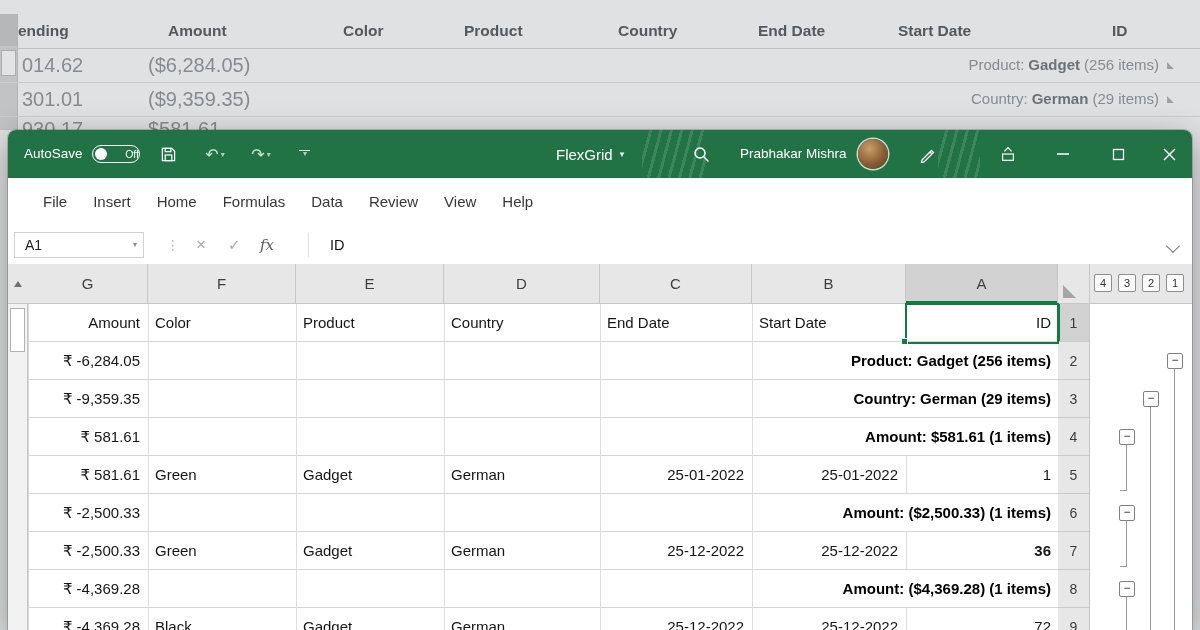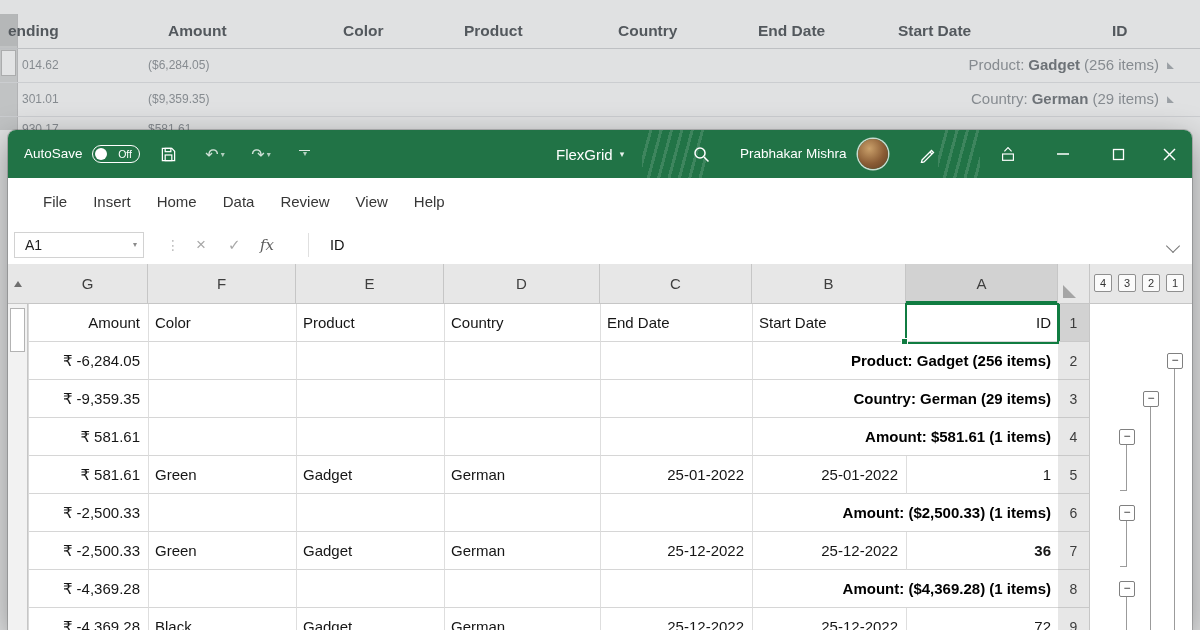--- a/index.html
+++ b/index.html
@@ -6,43 +6,43 @@
     font-family:"Liberation Sans","DejaVu Sans",sans-serif;background:#fff;}
   .stage{position:relative;width:1200px;height:630px;overflow:hidden;}
 
   
   .bg-page{position:absolute;inset:0;background:#fdfdfd;}
   .bg-strip{position:absolute;left:0;top:14px;width:17px;height:116px;background:#d6d7d8;border-right:1px solid #c3c4c5;}
   .bg-strip .bx1{position:absolute;left:0;top:0;width:17px;height:32px;background:#c7c8c9;}
   .bg-strip .bx2{position:absolute;left:1px;top:36px;width:15px;height:26px;background:#fff;border:1px solid #bbb;box-sizing:border-box;}
   .bg-header{position:absolute;left:0;top:14px;width:1200px;height:34px;border-bottom:1px solid #d2d4d6;}
   .bg-header span{position:absolute;top:0;line-height:34px;font-weight:700;font-size:15.5px;color:#4d5257;}
-  .bh0{left:8px}.bh1{left:168px}.bh2{left:343px}.bh3{left:464px}.bh4{left:618px}.bh5{left:758px}.bh6{left:898px}.bh7{left:1112px}
+  .bh0{left:18px}.bh1{left:168px}.bh2{left:343px}.bh3{left:464px}.bh4{left:618px}.bh5{left:758px}.bh6{left:898px}.bh7{left:1112px}
   .bg-row{position:absolute;left:0;width:1200px;height:34px;border-bottom:1px solid #e3e4e6;}
   .bg-r1{top:48px}.bg-r2{top:82px}.bg-r3{top:112px;border-bottom:none}
-  .bg-row .bv{position:absolute;top:0;line-height:34px;font-size:12px;color:#8d9297;}
+  .bg-row .bv{position:absolute;top:0;line-height:34px;font-size:20px;color:#8d9297;}
   .bg-row .p1{left:22px}.bg-row .p2{left:148px}
   .bg-group{position:absolute;right:26px;top:0;line-height:34px;font-size:15px;color:#8d9297;white-space:nowrap;}
   .bg-group b{color:#6d7277;font-weight:700;margin:0 4px;}
   .bg-tri{font-size:9px;color:#a6abb0;margin-left:8px;vertical-align:2px;}
   .bg-overlay{position:absolute;inset:0;background:rgba(112,116,121,0.20);}
 
   
   .xl{position:absolute;left:8px;top:130px;width:1184px;height:500px;background:#fff;
       border-radius:8px 8px 0 0;box-shadow:0 10px 34px rgba(0,0,0,.38),0 0 0 1px rgba(0,0,0,.18);overflow:hidden;}
 
   
   .tbar{position:absolute;left:0;top:0;width:100%;height:48px;background:var(--titlebar-green,#217346);color:#fff;}
   .stripes{position:absolute;top:0;bottom:0;width:64px;
       background:repeating-linear-gradient(105deg,rgba(255,255,255,0) 0 7px,rgba(255,255,255,.13) 7px 10px);}
   .st1{left:634px}.st2{left:930px;width:42px}
   .tbar .autosave-label{position:absolute;left:16px;top:0;line-height:48px;font-size:13.5px;}
   .as-toggle{position:absolute;left:84px;top:15px;width:48px;height:18px;border:1px solid #fff;border-radius:10px;box-sizing:border-box;}
   .as-knob{position:absolute;left:2px;top:2px;width:12px;height:12px;border-radius:50%;background:#fff;}
-  .as-state{position:absolute;right:7px;top:1px;font-size:10.5px;line-height:14px;color:#fff;}
+  .as-state{position:absolute;right:0;top:1px;font-size:10.5px;line-height:14px;color:#fff;}
   .ticon{position:absolute;top:0;height:48px;display:flex;align-items:center;justify-content:center;color:#fff;}
   .ti-save{left:146px;width:28px}
   .ti-undo{left:190px;width:34px}.ti-redo{left:236px;width:34px}.ti-qat{left:284px;width:24px}
   .arrow-glyph{font-size:16px;opacity:.8}
   .mini-caret{font-size:8px;opacity:.65;margin-left:2px}
   .qat-line{display:block;width:11px;border-top:1.4px solid rgba(255,255,255,.85);margin-bottom:-1px}
   .qat-wrap{display:flex;flex-direction:column;align-items:center;line-height:8px}
   .doc-title{position:absolute;left:548px;top:0;height:48px;display:flex;align-items:center;gap:7px;font-size:15px;cursor:default;}
   .doc-title .caret{font-size:9px;opacity:.9}
   .ti-search{left:678px;width:30px}
@@ -236,20 +236,21 @@
             <line x1="12" y1="1" x2="1" y2="12"></line>
           </svg>
       </div>
     </div>
 
     <div class="ribbon">
       <div class="tabs">
         <span class="tab">File</span>
         <span class="tab">Insert</span>
         <span class="tab">Home</span>
+        <span class="tab">Formulas</span>
         <span class="tab">Data</span>
         <span class="tab">Review</span>
         <span class="tab">View</span>
         <span class="tab">Help</span>
       </div>
     </div>
 
     <div class="fbar">
       <div class="namebox">
         <span class="nb-text">A1</span>

